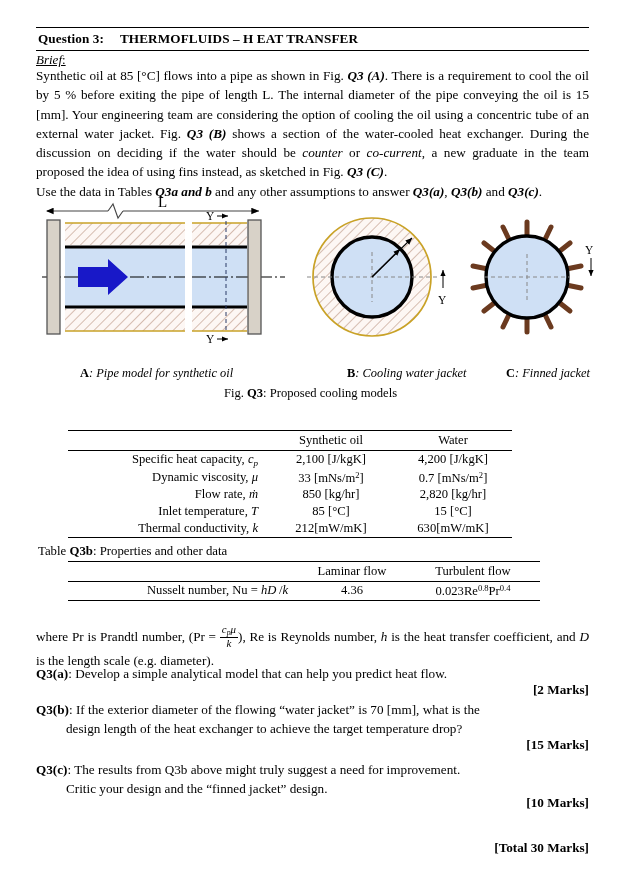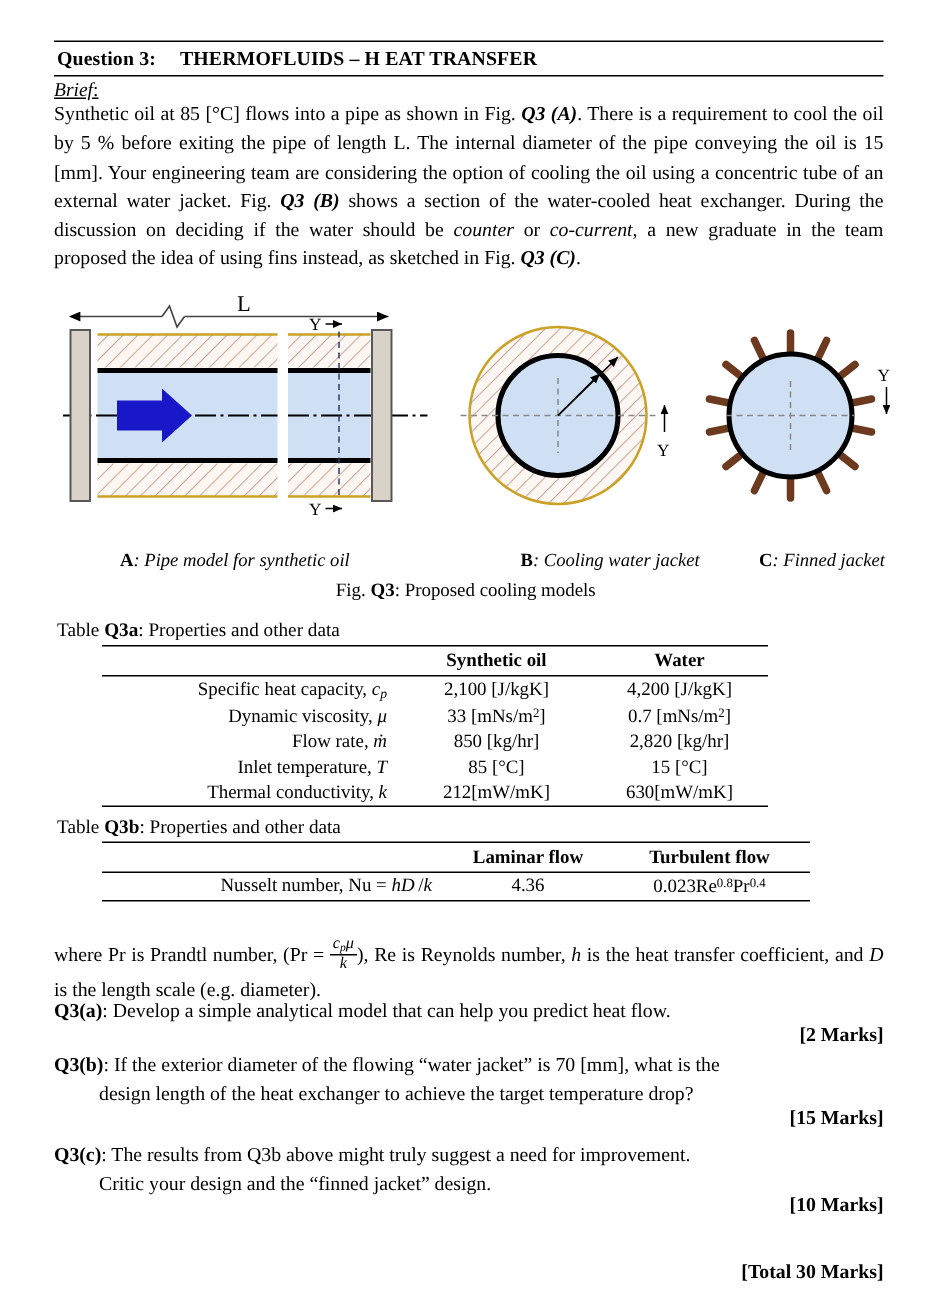--- a/index.html
+++ b/index.html
@@ -111,21 +111,21 @@
     font-size: 12.6px;
   }
   #tbl-q3a { left: 68px; top: 430px; width: 444px; }
   #tbl-q3b { left: 68px; top: 561px; width: 472px; }
 
   table.data th, table.data td {
     padding: 1px 4px;
     border: none;
   }
   table.data thead th {
-    font-weight: bold;
+    font-weight: normal;
     text-align: center;
     border-top: 1.7px solid #000;
     border-bottom: 1.7px solid #000;
     padding: 2px 4px 2px;
     margin-top: 37px;
   }
   table.data thead th.blank { border-top: 1.7px solid #000; }
   table.data tbody td.rowlabel {
     text-align: right;
     padding-right: 10px;
@@ -188,20 +188,21 @@
 
 <div class="page">
 
   <div class="qheader">
     <span class="qnum">Question 3:</span><span>THERMOFLUIDS – H EAT TRANSFER</span>
   </div>
 
   <div class="brief"><span>Brief</span><span class="brief-colon">:</span></div>
 
   <div class="para" id="para-main">Synthetic oil at 85 [°C] flows into a pipe as shown in Fig. <b>Q3 (A)</b>. There is a requirement to cool the oil by 5 % before exiting the pipe of length L. The internal diameter of the pipe conveying the oil is 15 [mm]. Your engineering team are considering the option of cooling the oil using a concentric tube of an external water jacket. Fig. <b>Q3 (B)</b> shows a section of the water-cooled heat exchanger. During the discussion on deciding if the water should be <i>counter</i> or <i>co-current</i>, a new graduate in the team proposed the idea of using fins instead, as sketched in Fig. <b>Q3 (C)</b>.</div>
+  <div class="para" id="para-use">Use the data in Tables <b>Q3a and b</b> and any other assumptions to answer <b>Q3(a)</b>, <b>Q3(b)</b> and <b>Q3(c)</b>.</div>
 
   <div class="figure-area">
     <svg width="621" height="160" viewBox="0 0 621 160">
       <defs>
         <pattern id="hatch" width="7" height="7" patternTransform="rotate(45)" patternUnits="userSpaceOnUse">
           <rect width="7" height="7" fill="#fdf7f4"></rect>
           <line x1="0" y1="0" x2="0" y2="7" stroke="#c8a99a" stroke-width="1.5"></line>
         </pattern>
         <pattern id="hatch2" width="7" height="7" patternTransform="rotate(45)" patternUnits="userSpaceOnUse">
           <rect width="7" height="7" fill="#fdf7f4"></rect>
@@ -303,23 +304,20 @@
   <div class="caps">
     <span class="cap" id="cap-a"><b>A</b>: <span>Pipe model for synthetic oil</span></span>
     <span class="cap" id="cap-b"><b>B</b>: <span>Cooling water jacket</span></span>
     <span class="cap" id="cap-c"><b>C</b>: <span>Finned jacket</span></span>
   </div>
 
   <div class="fig-caption">
     <span>Fig. </span><b>Q3</b><span>: Proposed cooling models</span>
   </div>
 
-  <div class="tbl-title" id="t3a-title">
-    <span>Table </span><b>Q3a</b><span>: Properties and other data</span>
-  </div>
   <table class="data" id="tbl-q3a">
     <colgroup>
         <col class="c1">
         <col class="c2">
         <col class="c3">
       </colgroup>
     <thead>
       <tr>
         <th class="blank"></th>
         <th>Synthetic oil</th>

